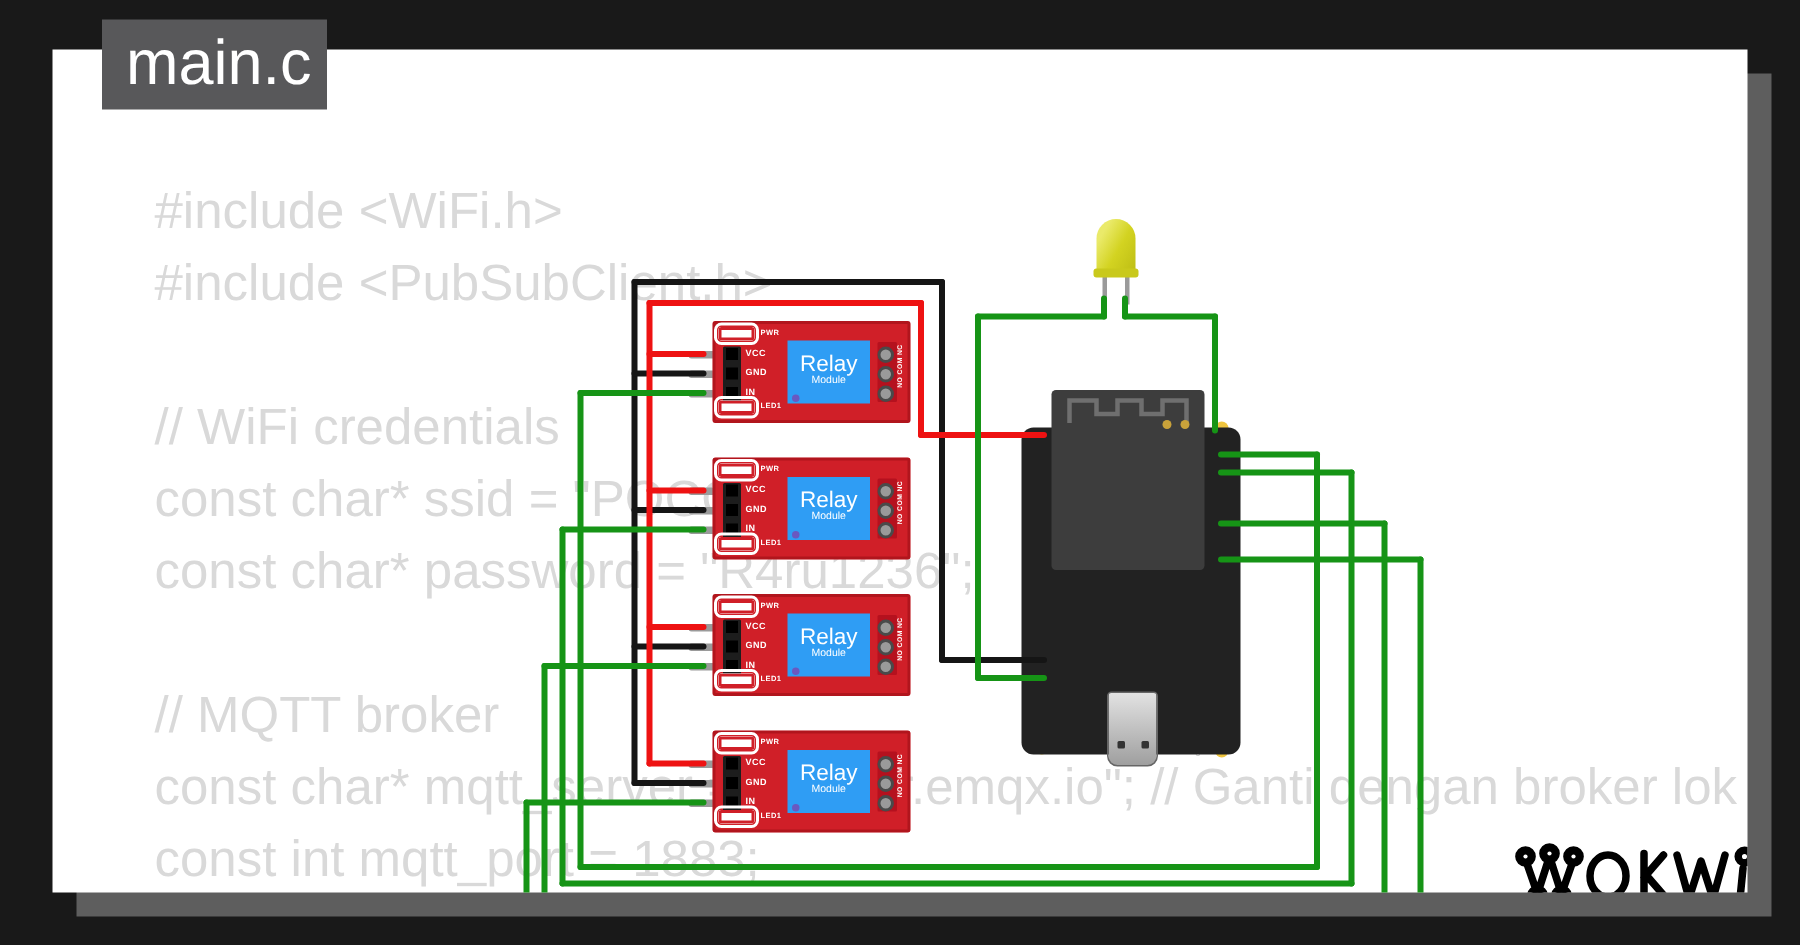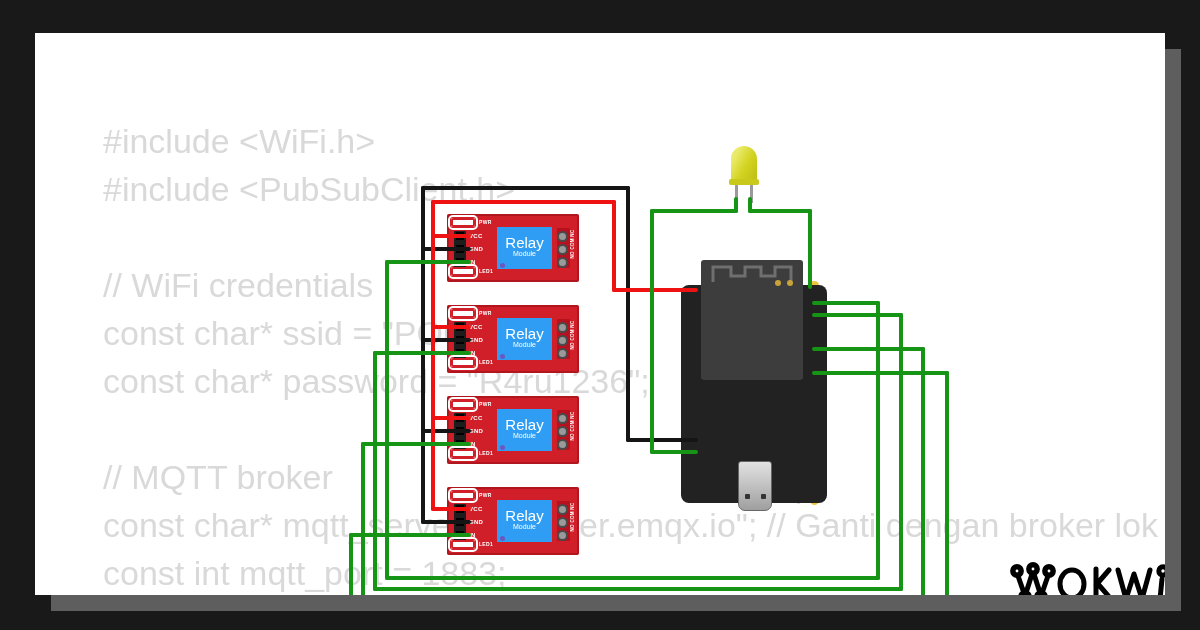--- a/index.html
+++ b/index.html
@@ -12,21 +12,21 @@
   #code{position:absolute;left:68px;top:84px;z-index:2;color:#d9d9d9;font-size:34px;line-height:48px;
         white-space:pre;}
   .code-line{height:48px;}
   #logo{position:absolute;left:975px;top:527px;z-index:3;}
   
   .wire{position:absolute;border-radius:2px;z-index:5;}
   .w-red{background:#ee1212;}
   .w-black{background:#151515;}
   .w-green{background:#169416;}
   
-  .relay{position:absolute;left:412px;width:132px;height:68px;background:#d01f28;border-radius:2px;
+  .relay{position:absolute;left:440px;width:132px;height:68px;background:#d01f28;border-radius:2px;
          box-shadow:inset 0 0 0 2px rgba(140,8,16,.45);z-index:4;}
   .relay .pwrbox,.relay .ledbox{position:absolute;width:24px;height:9px;background:#ffffff;border-radius:2px;
          box-shadow:inset 0 0 0 2px #d01f28, inset 0 0 0 3px #ffffff;outline:2px solid #ffffff;outline-offset:1px;}
   .relay .pwrbox{left:4px;top:4px;}
   .relay .ledbox{left:4px;top:53px;}
   .relay .tlabel{position:absolute;color:#ffffff;font-size:5px;font-weight:bold;letter-spacing:.3px;}
   .relay .header{position:absolute;left:7px;top:17px;width:12px;height:44px;background:#1d1d1d;border-radius:1px;}
   .relay .slot{position:absolute;left:9px;width:8px;height:8px;background:#000;}
   .stub{position:absolute;width:23px;height:5px;background:#9a9a9a;border-radius:2px;z-index:4;}
   .relay .bluebox{position:absolute;left:50px;top:13px;width:55px;height:42px;background:#2f9df4;}
@@ -338,13 +338,16 @@
         <div class="term" style=""></div>
         <div class="tc" style="top:16.5px;"></div>
         <div class="tc" style="top:29.5px;"></div>
         <div class="tc" style="top:42.5px;"></div>
         <div class="tlabel rt90" style="left:114px;top:31px;width:22px;font-size:4.5px;text-align:center;">NO COM NC</div>
         <div class="ledbox" style=""></div>
         <div class="tlabel" style="left:32px;top:54px;">LED1</div>
       </div>
     </div>
 
+  <div id="tab">
+    <span>main.c</span>
+  </div>
 </div>
 
 </body></html>

